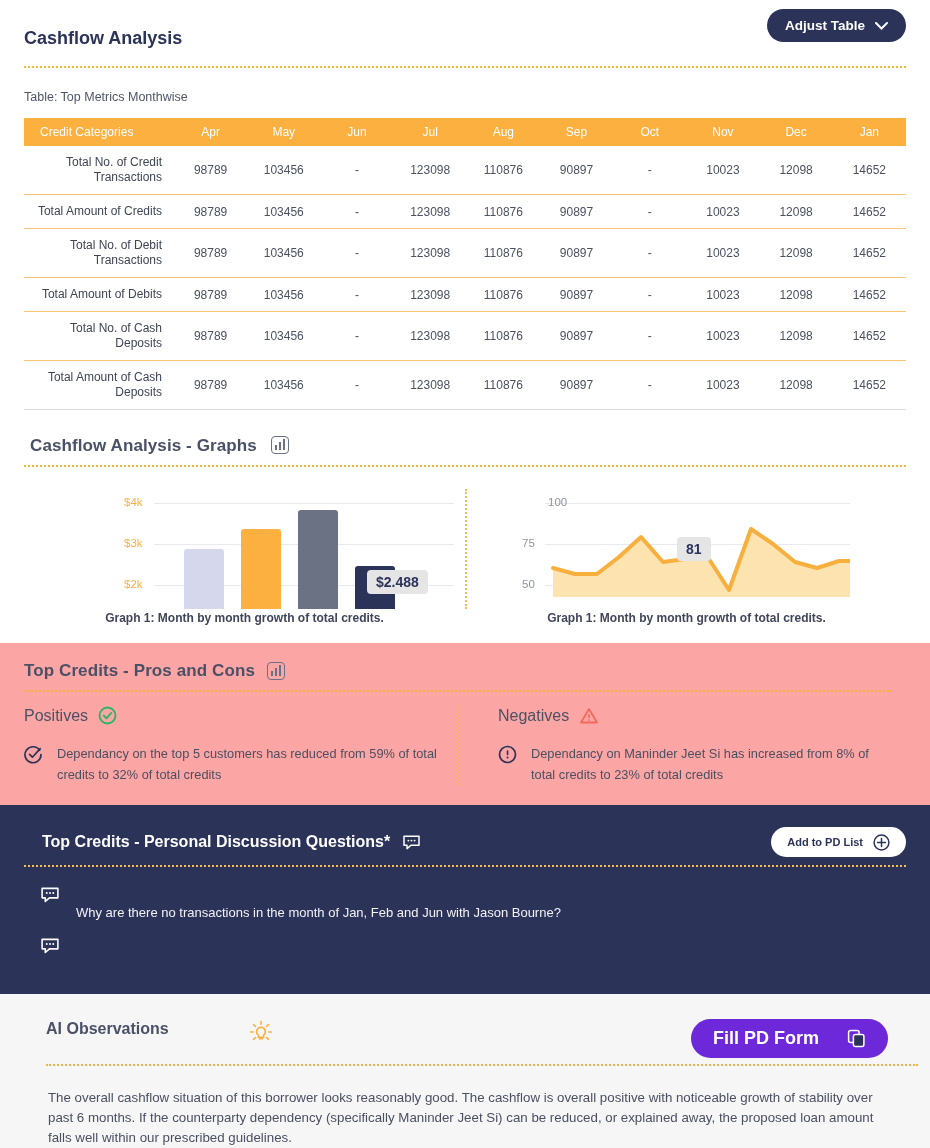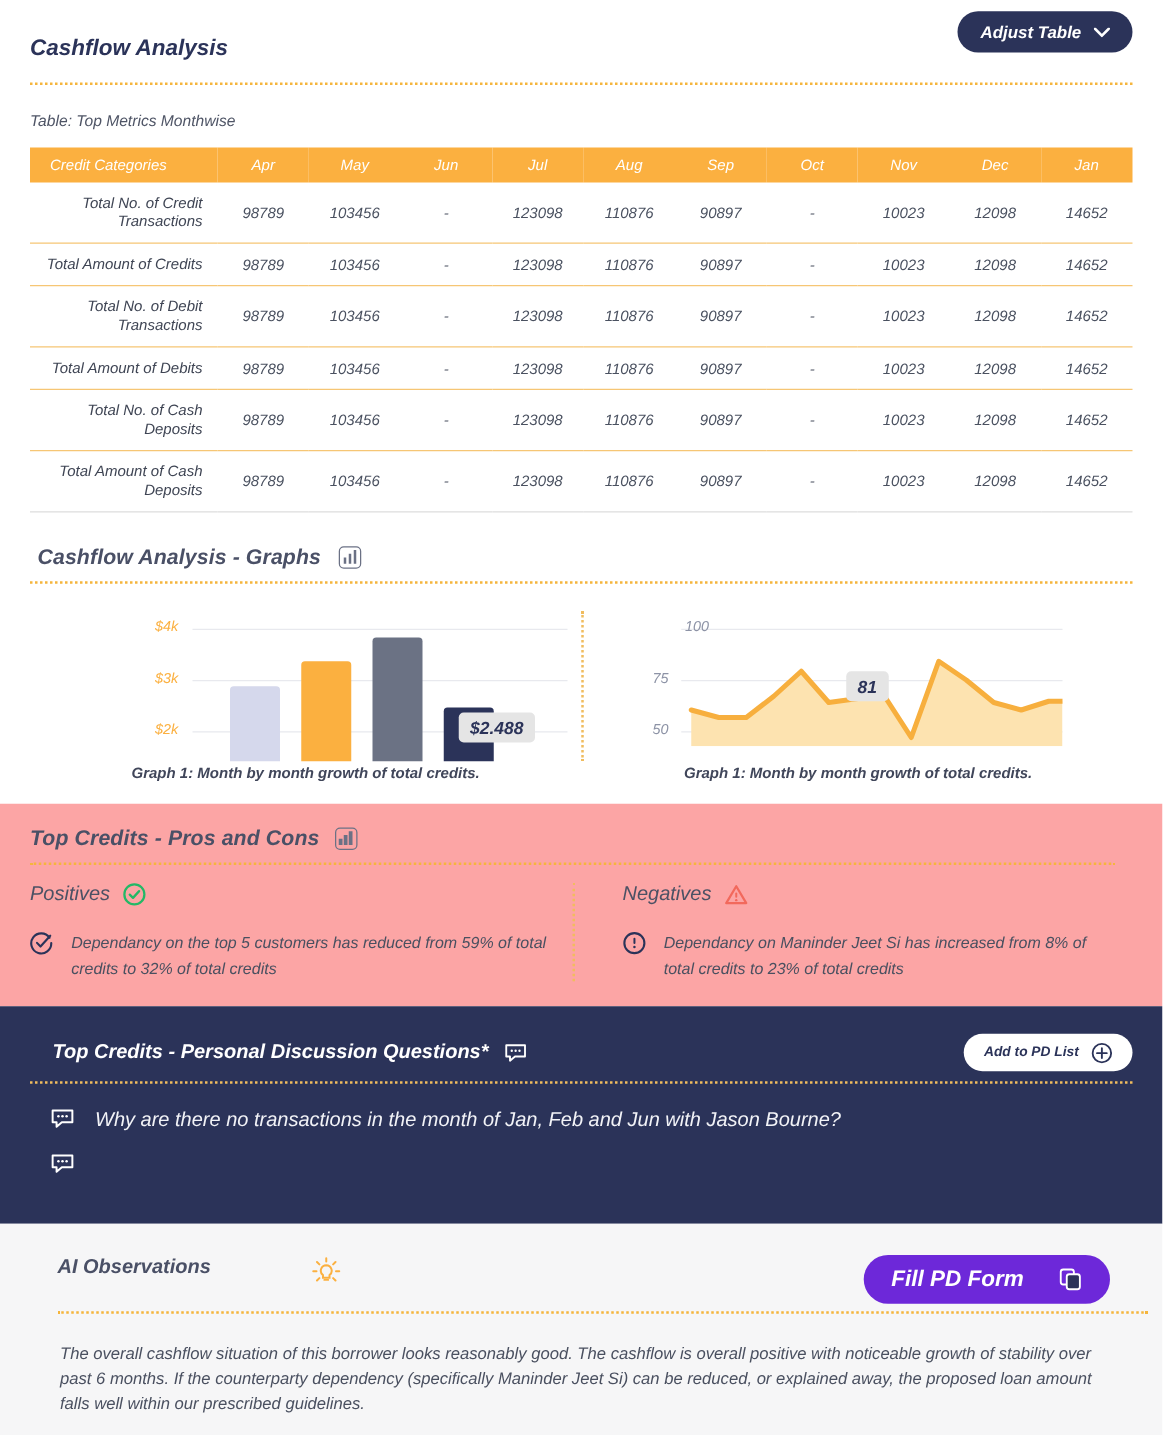--- a/index.html
+++ b/index.html
@@ -3,21 +3,21 @@
 <meta charset="utf-8">
 <style>
   * { box-sizing: border-box; margin: 0; padding: 0; }
   body {
     width: 930px; height: 1148px;
     background: #ffffff;
     font-family: "Liberation Sans", sans-serif;
     color: #3d4355;
     overflow: hidden;
   }
-  .page { position: relative; width: 930px; height: 1148px; font-style: italic; }
+  .page { position: relative; width: 930px; height: 1148px; }
 
   
   .dotted-rule {
     height: 0; border-top: 2px dotted #f5b53d;
     width: 100%;
   }
   .dotted-rule.onnavy { border-top-color: #f0bc5e; }
 
   .sec-title {
     font-size: 17px; font-weight: bold; color: #4a5066;
@@ -61,21 +61,21 @@
     border-bottom: 1px solid #f6c675;
   }
   tbody tr:last-child td { border-bottom: 1px solid #ddd; }
   tbody td.cat {
     text-align: right; padding-right: 12px;
     color: #3f4554; line-height: 1.25;
   }
 
   
   .graphs { margin: 26px 24px 0 24px; }
-  .graphs-head { display: flex; align-items: center; gap: 14px; padding-left: 6px; }
+  .graphs-head { display: flex; gap: 14px; padding-left: 6px; }
   .sq-icon {
     width: 18px; height: 18px; border: 1.6px solid #6b7185; border-radius: 4px;
     display: inline-flex; align-items: flex-end; justify-content: center; gap: 1.5px;
     padding-bottom: 3px;
   }
   .sq-icon i { display: block; width: 2.5px; background: #6b7185; }
   .sq-icon i:nth-child(1) { height: 5px; }
   .sq-icon i:nth-child(2) { height: 8px; }
   .sq-icon i:nth-child(3) { height: 11px; }
   .graphs .dotted-rule { margin-top: 9px; }
@@ -116,21 +116,21 @@
   .pd-title { font-size: 16px; font-weight: bold; padding-left: 18px; }
   .pd-btn {
     position: absolute; right: 0; top: 0;
     background: #fff; color: #2b3359; border-radius: 16px;
     height: 30px; display: flex; align-items: center; gap: 10px;
     padding: 0 16px; font-size: 11px; font-weight: bold; cursor: pointer;
   }
   .pd .dotted-rule { margin-top: 8px; }
   .pd-list { margin-top: 18px; padding-left: 16px; }
   .pd-item { display: flex; gap: 16px; align-items: flex-start; margin-bottom: 13px; }
-  .pd-text { font-size: 16px; line-height: 1.45; color: #f2f3f7; }
+  .pd-text { font-size: 13px; line-height: 1.45; color: #f2f3f7; margin-top: 19px; }
 
   
   .ai { background: #f6f6f7; padding: 26px 24px 30px 24px; height: 226px; }
   .ai-head { display: flex; position: relative; height: 40px; padding-left: 22px; }
   .ai-title { font-size: 16px; font-weight: bold; color: #4a5066; }
   .ai-bulb { margin-left: 80px; }
   .ai-btn {
     position: absolute; right: 18px; top: -1px;
     background: #6d28d9; color: #fff; border-radius: 22px;
     height: 39px; display: flex; align-items: center; gap: 28px;

